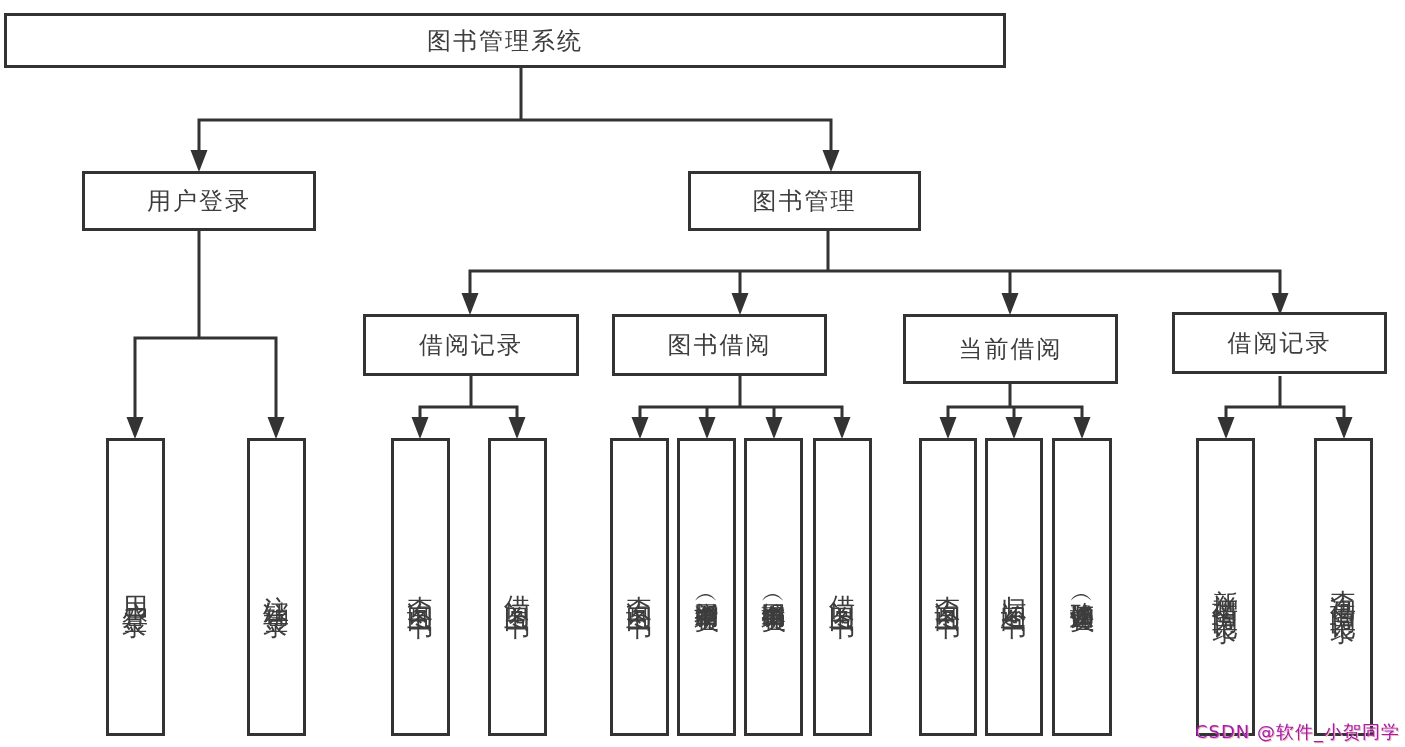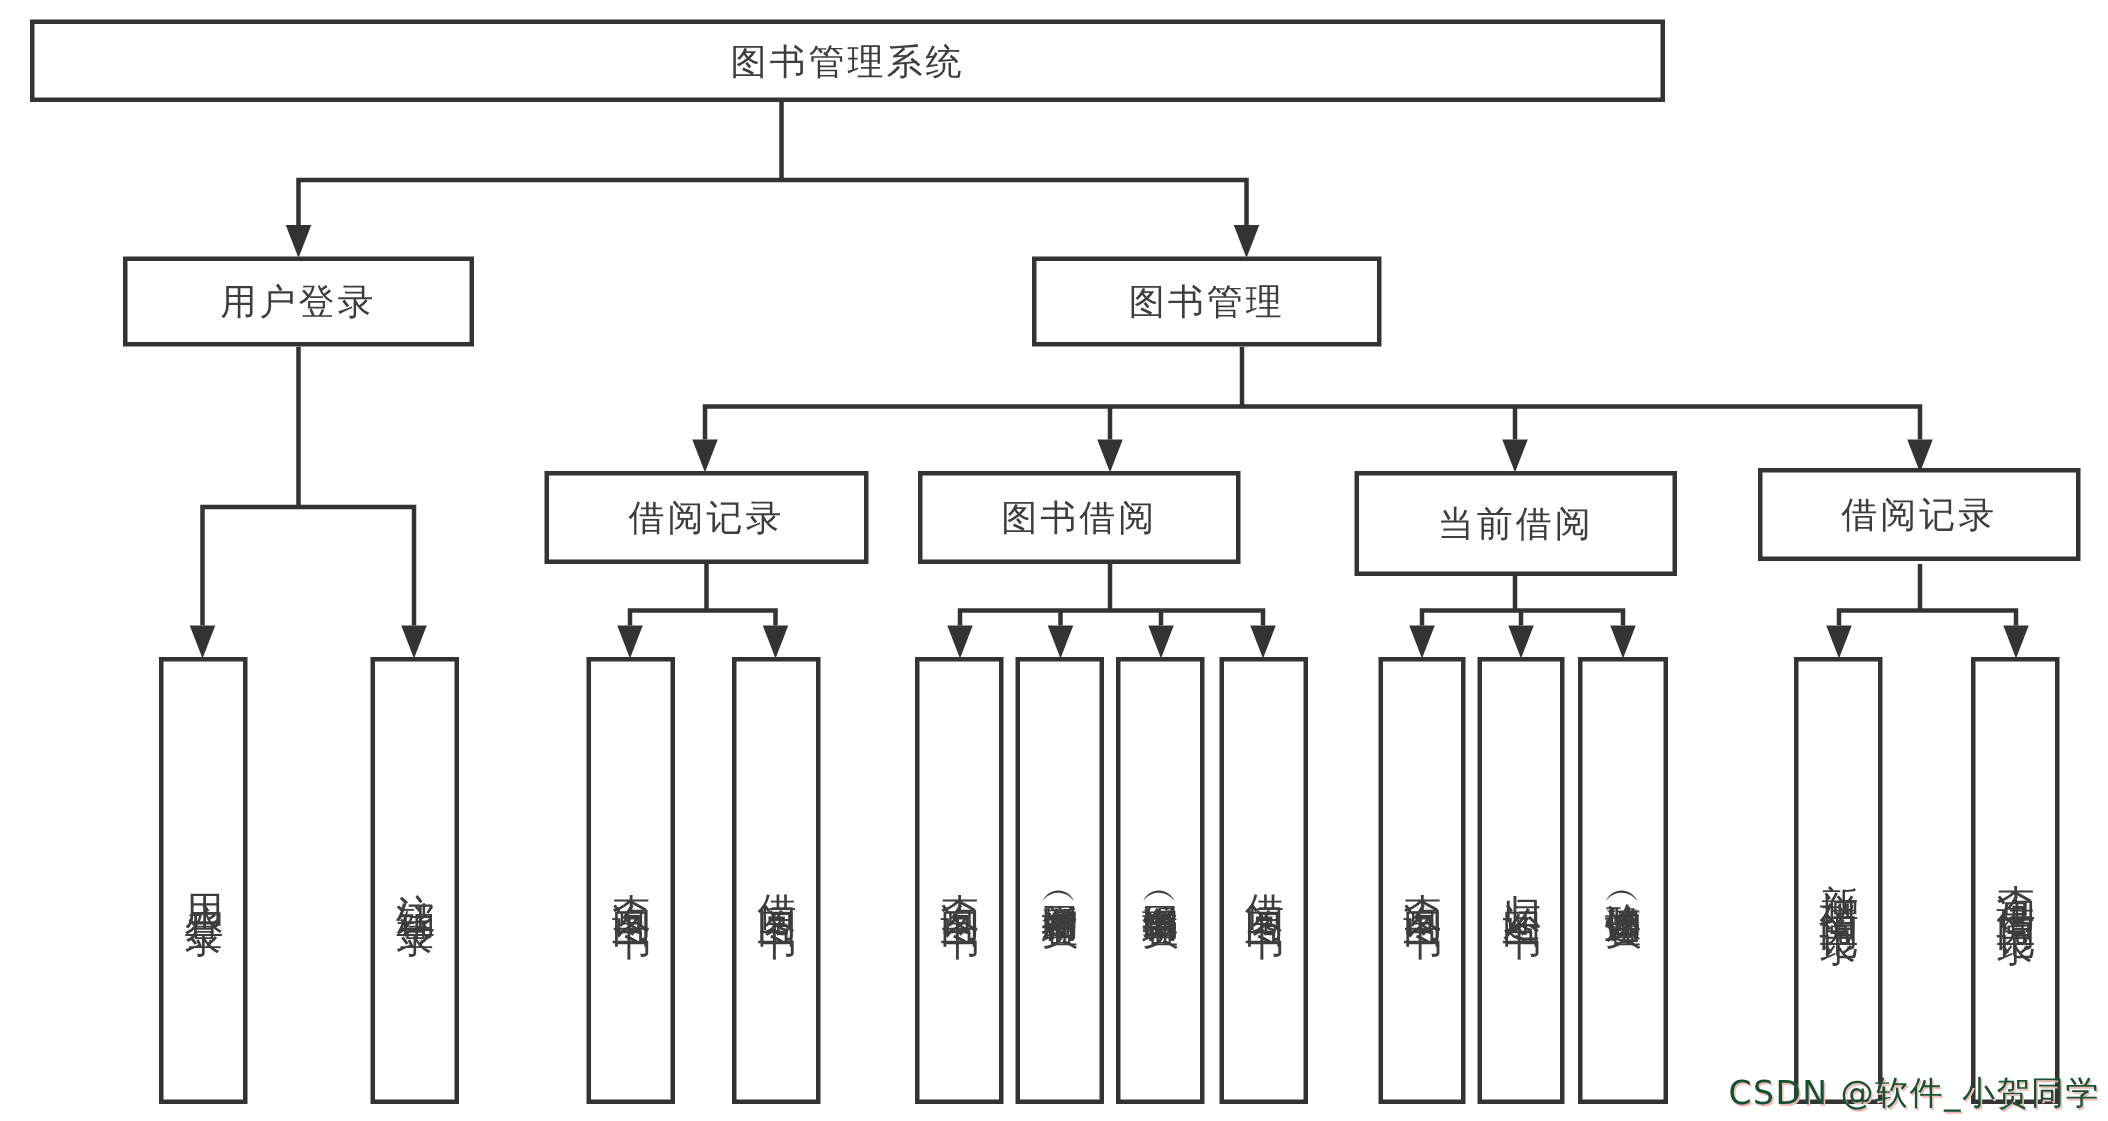--- a/index.html
+++ b/index.html
@@ -35,22 +35,22 @@
     line-height:1;
   }
   .node.v.tight span{
     font-size:24px;
     letter-spacing:1px;
   }
   .watermark{
     position:absolute;
     right:5px;
     bottom:3px;
-    font-size:22px;
-    color:#14532d;
+    font-size:18px;
+    color:#a21caf;
     letter-spacing:1px;
     text-shadow:1px 1px 0 #f3b8b8;
     white-space:nowrap;
   }
 </style>
 </head>
 <body>
 
 <div class="canvas">
 
@@ -83,21 +83,21 @@
     <path d="M1010 376 V407 M948 417 V407 H1082 V417 M1014 407 V417"></path>
     <polygon points="939.5,417 956.5,417 948,439"></polygon>
     <polygon points="1005.5,417 1022.5,417 1014,439"></polygon>
     <polygon points="1073.5,417 1090.5,417 1082,439"></polygon>
 
     <path d="M1280 376 V407 M1226 417 V407 H1344 V417"></path>
     <polygon points="1217.5,417 1234.5,417 1226,439"></polygon>
     <polygon points="1335.5,417 1352.5,417 1344,439"></polygon>
   </svg>
 
-  <div class="node h" style="left:20px;top:13px;width:1090px;height:55px">
+  <div class="node h" style="left:4px;top:13px;width:1002px;height:55px">
     <span>图书管理系统</span>
   </div>
 
   <div class="node h" style="left:82px;top:171px;width:234px;height:60px">
     <span>用户登录</span>
   </div>
   <div class="node h" style="left:688px;top:171px;width:233px;height:60px">
     <span>图书管理</span>
   </div>
 

